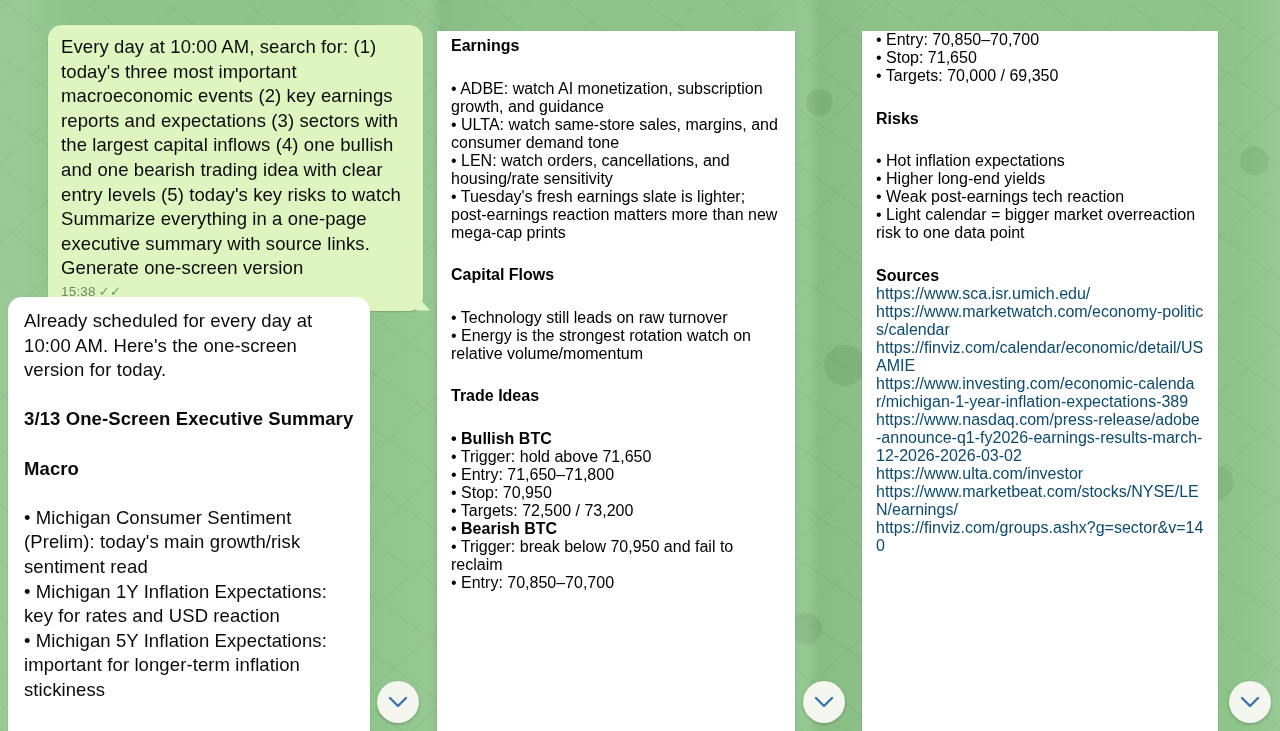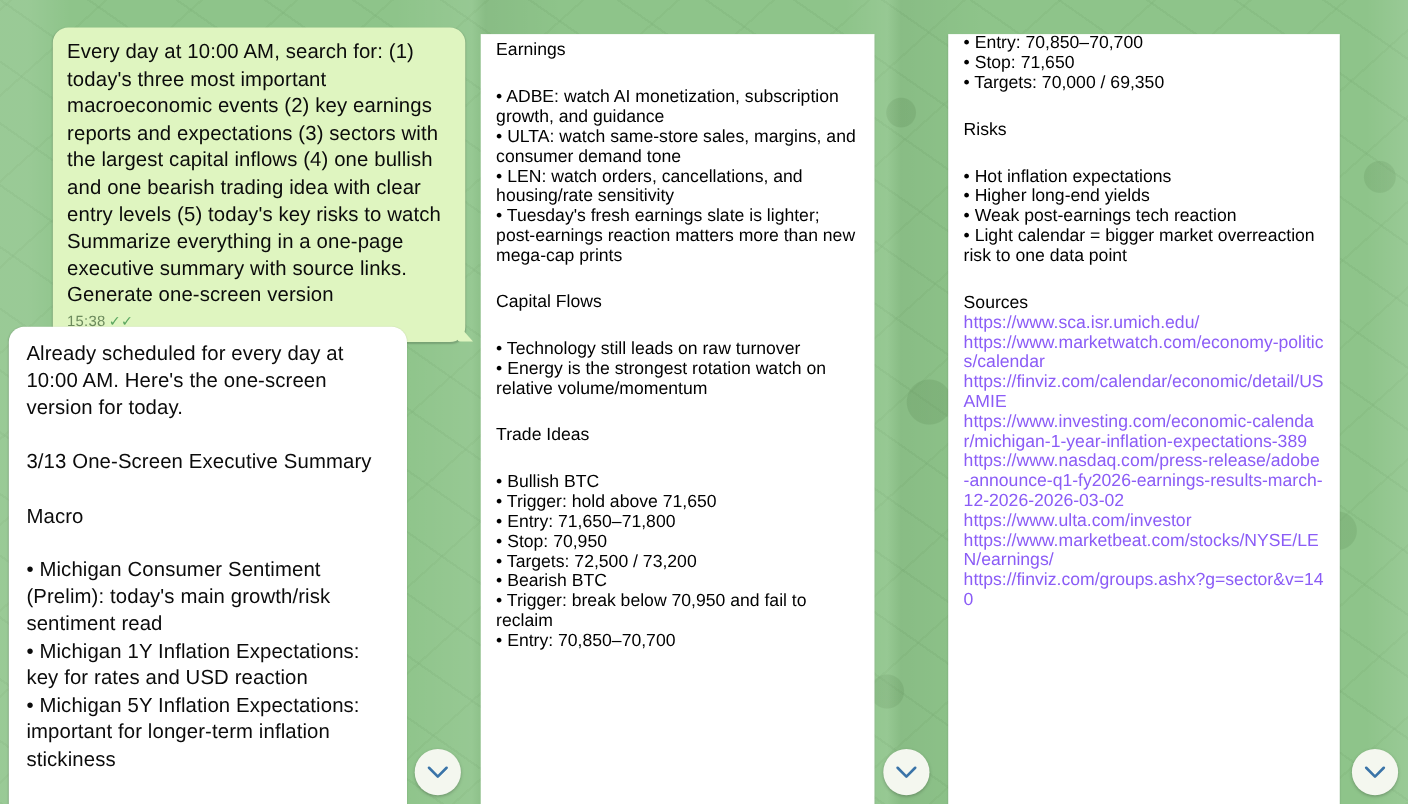--- a/index.html
+++ b/index.html
@@ -94,23 +94,23 @@
     position:absolute;background:#fff;top:0;left:0;right:0;
     padding:0 14px 0 14px;box-sizing:border-box;
     height:731px;overflow:hidden;
     box-shadow:0 1px 1.5px rgba(0,0,0,.18);
   }
   .panel.c2{left:0;width:358px;padding-top:6px;}
   .panel.c3{left:0;width:356px;padding-top:0;}
 
   p{margin:0;}
   .gap{height:24.6px;}
-  .h{font-weight:normal;}
+  .h{font-weight:bold;}
   b{font-weight:normal;}
-  a.link{color:#8b5cf6;text-decoration:none;word-break:break-all;}
+  a.link{color:#0c4a6e;text-decoration:none;word-break:break-all;}
 
   
   .preview{
     position:absolute;left:14px;right:14px;bottom:0;height:24px;
     background:#fbe9e9;border-radius:6px 6px 0 0;overflow:hidden;
   }
   .preview .bar{position:absolute;left:0;top:0;bottom:0;width:3px;background:#d9534f;}
   .preview .pname{
     position:absolute;left:12px;top:4px;font-size:16px;font-weight:bold;color:#404040;
   }

